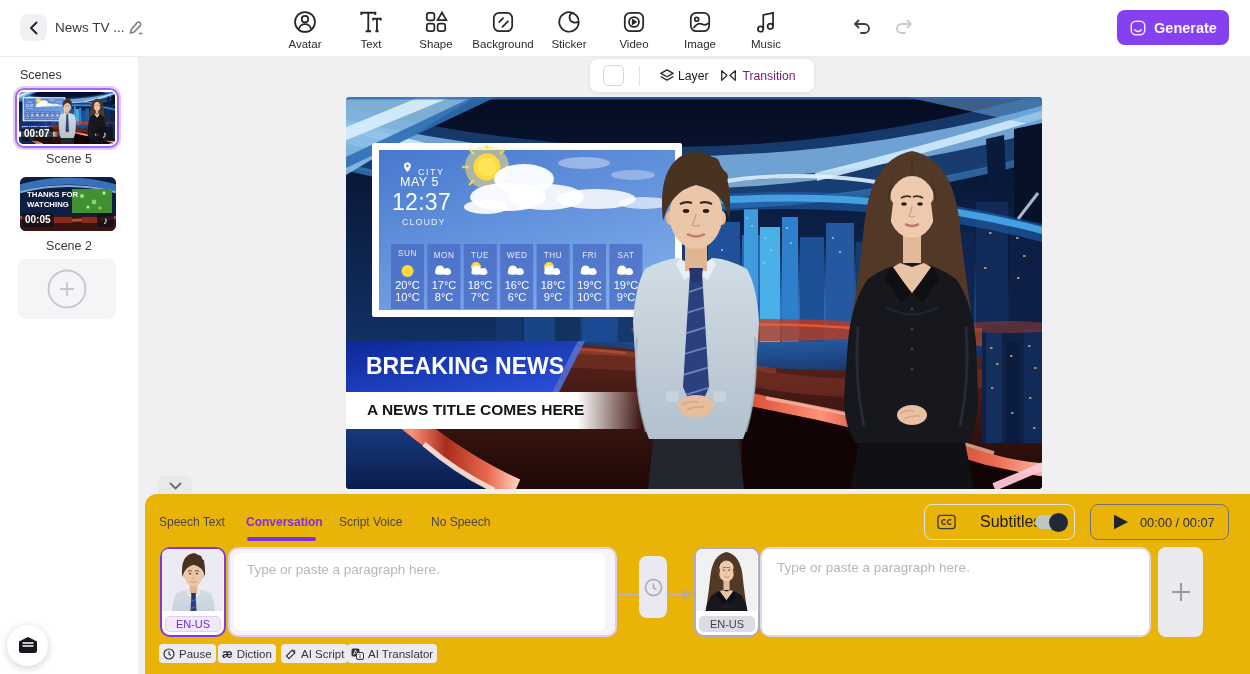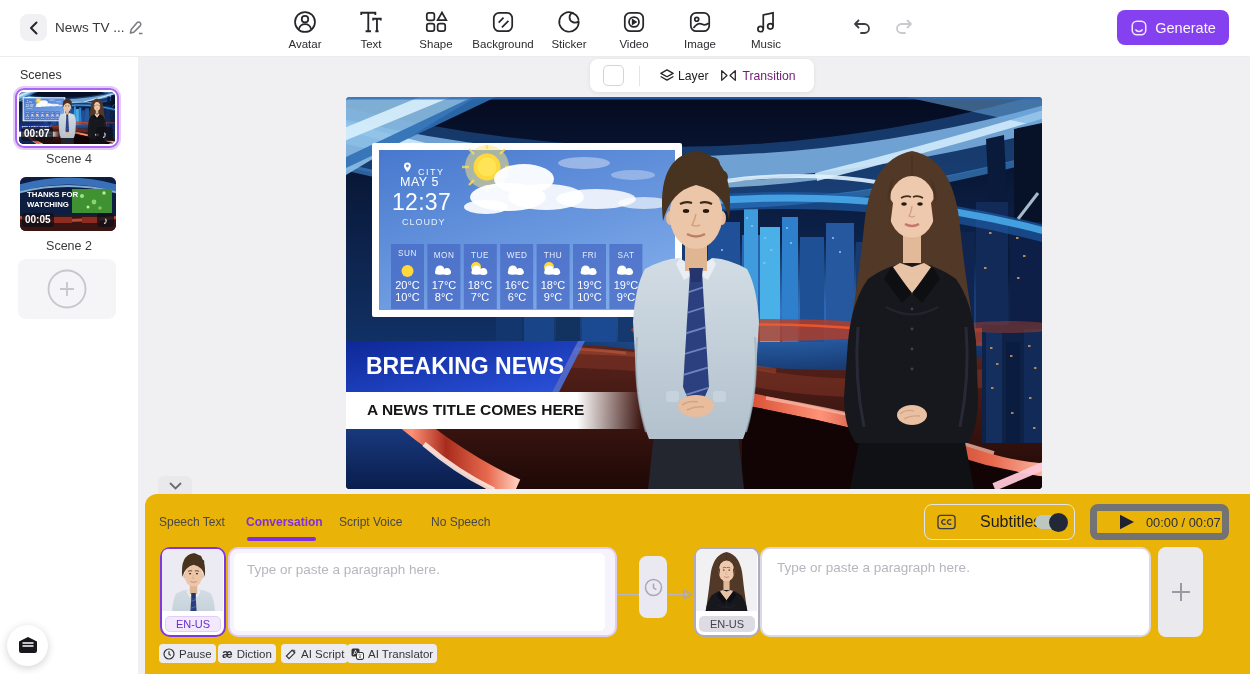--- a/index.html
+++ b/index.html
@@ -6,38 +6,38 @@
 html,body{width:1250px;height:674px;overflow:hidden;font-family:"Liberation Sans",sans-serif;background:#eef0f2}
 .abs{position:absolute}
 #topbar{position:absolute;left:0;top:0;width:1250px;height:57px;background:#fff;z-index:30;border-bottom:1px solid #ececef}
 #backbtn{position:absolute;left:20px;top:14px;width:27px;height:27px;background:#f1f1f3;border-radius:8px;display:flex;align-items:center;justify-content:center}
 #title{position:absolute;left:55px;top:20px;font-size:13.5px;color:#38383c}
 .toolitem{position:absolute;top:9px;width:64px;text-align:center;color:#26262b}
 .toolitem svg{display:block;margin:0 auto}
 .toolitem .lbl{font-size:11.5px;margin-top:3px;color:#2b2b30}
 #undoredo{position:absolute;top:18px;left:852px;display:flex;gap:22px}
 #previewbtn{position:absolute;left:950px;top:10px;width:146px;height:35px;background:#ececee;border-radius:8px;display:flex;align-items:center;justify-content:center;gap:8px;font-size:14.5px;color:#1e1e24}
-#genbtn{position:absolute;left:1117px;top:10px;width:112px;height:35px;background:#8540ef;border-radius:8px;display:flex;align-items:center;justify-content:center;gap:7px;font-size:14.5px;color:#fbf6ff;font-weight:400}
+#genbtn{position:absolute;left:1117px;top:10px;width:112px;height:35px;background:#8540ef;border-radius:8px;display:flex;align-items:center;justify-content:center;gap:7px;font-size:14.5px;color:#fbf6ff;font-weight:700}
 #sidebar{position:absolute;left:0;top:57px;width:138px;height:617px;background:#fff;z-index:20}
 #sidebar .hdr{position:absolute;left:20px;top:11px;font-size:12.5px;color:#333}
 .thumbwrap{position:absolute;left:15px;top:31px;width:104px;height:60px;border:2px solid #a964f2;border-radius:9px;box-shadow:0 0 0 2px #e3ccfa}
 .thumb1{position:absolute;left:2px;top:2px;width:96px;height:52px;border-radius:5px;overflow:hidden;background:#0a1834}
 .scn-lbl{position:absolute;width:138px;text-align:center;font-size:12.5px;color:#3a3a3e}
 .thumb2{position:absolute;left:20px;top:120px;width:96px;height:54px;border-radius:6px;overflow:hidden;background:#d946ef}
 .badge{position:absolute;background:rgba(15,15,25,.78);color:#fff;font-size:10px;font-weight:700;border-radius:3px;padding:0px 3px;line-height:14px}
 .notebadge{position:absolute;background:rgba(15,15,25,.78);color:#fff;border-radius:4px;width:17px;height:14px;display:flex;align-items:center;justify-content:center;font-size:10px}
 #addscene{position:absolute;left:18px;top:202px;width:98px;height:60px;background:#f5f5f7;border-radius:8px;display:flex;align-items:center;justify-content:center}
 #canvasarea{position:absolute;left:138px;top:57px;width:1112px;height:617px;background:#f0f0f2}
 #floatpill{position:absolute;left:590px;top:59px;width:224px;height:33px;background:#fff;border-radius:8px;box-shadow:0 1px 4px rgba(0,0,0,.08);z-index:5;display:flex;align-items:center}
 #stage{position:absolute;left:346px;top:97px;width:696px;height:392px;border-radius:4px;overflow:hidden;z-index:4}
 #chevbtn{position:absolute;left:158px;top:476px;width:34px;height:19px;background:#e9e9ec;border-radius:6px 6px 0 0;display:flex;align-items:center;justify-content:center;z-index:6}
 #panel{position:absolute;left:145px;top:494px;width:1132px;height:180px;background:#eab308;border-radius:12px 0 0 0;z-index:10}
 .tab{position:absolute;top:21px;font-size:12px;color:#47474e}
 #subpill{position:absolute;left:779px;top:10px;width:151px;height:36px;border:1px solid #e3e3e8;border-radius:8px;display:flex;align-items:center}
-#timepill{position:absolute;left:945px;top:10px;width:139px;height:36px;border:7px solid #737373;border-radius:8px;display:flex;align-items:center}
+#timepill{position:absolute;left:945px;top:10px;width:139px;height:36px;border:1px solid #737373;border-radius:8px;display:flex;align-items:center}
 .avcard{position:absolute;top:53px;width:66px;height:90px;border-radius:10px;background:#fff}
 .enus{position:absolute;left:3px;bottom:3px;right:3px;height:16px;border-radius:5px;font-size:11px;display:flex;align-items:center;justify-content:center}
 .chip{position:absolute;top:150px;height:19px;background:#ececf0;border-radius:4px;display:flex;align-items:center;gap:4px;font-size:11.5px;color:#33333a;padding:0 4px}
 #fab{position:absolute;left:7px;top:625px;width:41px;height:41px;border-radius:50%;background:#fff;box-shadow:0 2px 8px rgba(0,0,0,.18);display:flex;align-items:center;justify-content:center;z-index:40}
 </style>
 </head>
 <body>
 <div id="canvasarea"></div>
 
 <div id="topbar">
@@ -133,21 +133,21 @@
   <div class="hdr">Scenes</div>
   <div class="thumbwrap">
     <div class="thumb1">
       <svg width="96" height="54" viewBox="0 0 696 392" style="margin-top:-1px">
           <use href="#stageG"></use>
         </svg>
       <div class="badge" style="left:2px;bottom:3px">00:07</div>
       <div class="notebadge" style="right:2px;bottom:3px">♪</div>
     </div>
   </div>
-  <div class="scn-lbl" style="top:95px">Scene 4</div>
+  <div class="scn-lbl" style="top:95px">Scene 5</div>
   <div class="thumb2">
     <svg width="96" height="54" viewBox="0 0 96 54">
       <rect width="96" height="54" fill="#0e1e40"></rect>
       <path d="M-10 14 Q48 -6 106 14" fill="none" stroke="#3d79c8" stroke-width="7" opacity=".9"></path>
       <path d="M-10 18 Q48 0 106 18" fill="none" stroke="#9fd0f0" stroke-width="2" opacity=".8"></path>
       <rect x="0" y="38" width="96" height="16" fill="#3a1410"></rect>
       <path d="M-5 40 Q48 47 101 40" fill="none" stroke="#b84a33" stroke-width="3"></path>
       <rect x="52" y="12" width="40" height="24" fill="#3f9132"></rect>
       <circle cx="62" cy="19" r="2" fill="#9fe08a"></circle>
         <circle cx="74" cy="25" r="2.4" fill="#8ad470"></circle>

